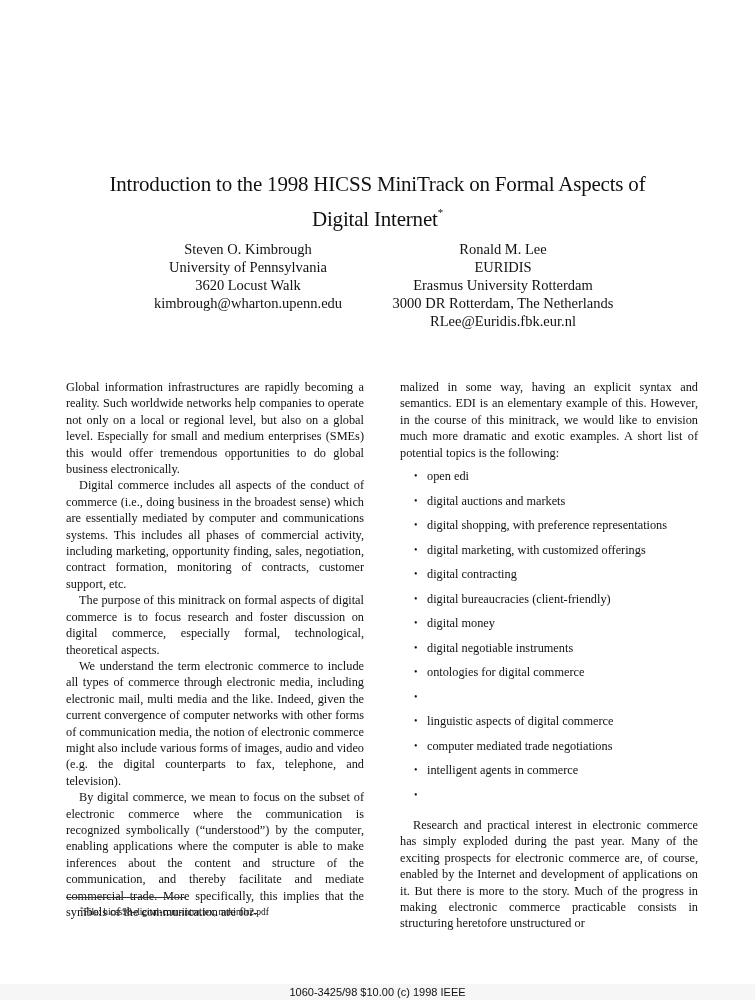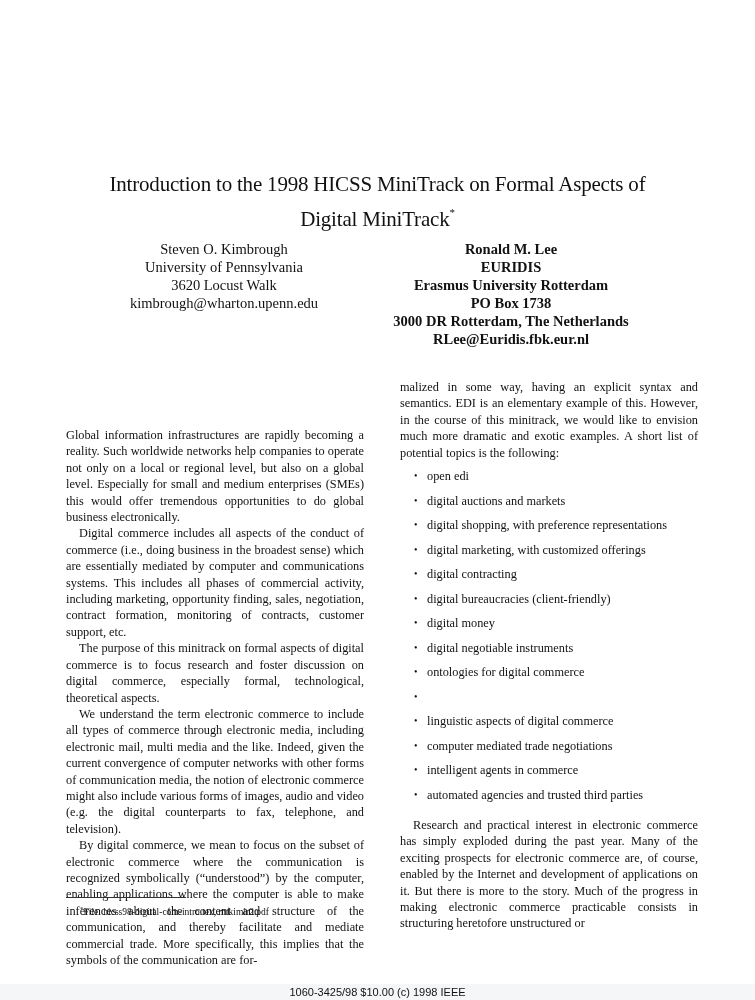--- a/index.html
+++ b/index.html
@@ -13,29 +13,29 @@
       position: absolute; left: 60px; top: 170px; width: 635px;
       text-align: center; font-size: 21px; line-height: 28px; font-weight: normal;
       font-family: "Liberation Serif", serif; letter-spacing: -0.2px;
       margin: 0;
     }
     .title sup { font-size: 11px; vertical-align: 10px; }
     .author {
       position: absolute; top: 240px; text-align: center;
       font-family: "Liberation Serif", serif; font-size: 14.5px; line-height: 18px;
     }
-    .author.a1 { left: 94px; width: 260px; }
-    .author.a2 { left: 376px; width: 270px; font-weight: bold; }
+    .author.a1 { left: 118px; width: 260px; }
+    .author.a2 { left: 368px; width: 270px; }
     .author div { white-space: nowrap; }
     .col {
       position: absolute; top: 379px; width: 298px;
       font-family: "Liberation Serif", serif; font-size: 12.3px; line-height: 16.4px;
       text-align: justify;
     }
-    .col.left { left: 66px; margin-top: 48px; }
+    .col.left { left: 66px; }
     .col.right { left: 400px; }
     .col p { margin: 0; text-indent: 13px; hyphens: manual; }
     .col p.noindent { text-indent: 0; }
     .col ul { list-style: none; margin: 7px 0 6px 0; padding: 0 0 0 14px; }
     .col li { position: relative; padding-left: 13px; height: 24.5px; line-height: 16px; text-align: left; white-space: nowrap; }
     .col li .bullet { position: absolute; left: 0; top: 0; font-size: 10px; }
     .footnote-rule {
       position: absolute; left: 66px; top: 897px; width: 120px; height: 0;
       border-top: 1px solid #333;
     }
@@ -52,35 +52,34 @@
       font-family: "Liberation Sans", sans-serif; font-size: 11px; line-height: 14px; color: #111;
     }
   </style>
 </head>
 <body>
 
 <div class="page">
 
   <h1 class="title">
     <span>Introduction to the 1998 HICSS MiniTrack on Formal Aspects of</span><br>
-    <span>Digital MiniTrack</span><sup>*</sup>
+    <span>Digital Internet</span><sup>*</sup>
   </h1>
 
   <div class="author a1">
     <div>Steven O. Kimbrough</div>
     <div>University of Pennsylvania</div>
     <div>3620 Locust Walk</div>
     <div>kimbrough@wharton.upenn.edu</div>
   </div>
 
   <div class="author a2">
     <div>Ronald M. Lee</div>
     <div>EURIDIS</div>
     <div>Erasmus University Rotterdam</div>
-    <div>PO Box 1738</div>
     <div>3000 DR Rotterdam, The Netherlands</div>
     <div>RLee@Euridis.fbk.eur.nl</div>
   </div>
 
   <div class="col left">
     <p class="noindent">Global information infrastructures are rapidly becoming a reality. Such worldwide networks help companies to operate not only on a local or regional level, but also on a global level. Especially for small and medium enterprises (SMEs) this would offer tremendous opportunities to do global business electronically.</p>
     <p>Digital commerce includes all aspects of the conduct of commerce (i.e., doing business in the broadest sense) which are essentially mediated by computer and communications systems. This includes all phases of commercial activity, including marketing, opportunity finding, sales, negotiation, contract formation, monitoring of contracts, customer support, etc.</p>
     <p>The purpose of this minitrack on formal aspects of digital commerce is to focus research and foster discussion on digital commerce, especially formal, technological, theoretical aspects.</p>
     <p>We understand the term electronic commerce to include all types of commerce through electronic media, including electronic mail, multi media and the like. Indeed, given the current convergence of computer networks with other forms of communication media, the notion of electronic commerce might also include various forms of images, audio and video (e.g. the digital counterparts to fax, telephone, and television).</p>
     <p>By digital commerce, we mean to focus on the subset of electronic commerce where the communication is recognized symbolically (“understood”) by the computer, enabling applications where the computer is able to make inferences about the content and structure of the communication, and thereby facilitate and mediate commercial trade. More specifically, this implies that the symbols of the communication are for-</p>
@@ -95,21 +94,21 @@
       <li><span class="bullet">•</span><span>digital marketing, with customized offerings</span></li>
       <li><span class="bullet">•</span><span>digital contracting</span></li>
       <li><span class="bullet">•</span><span>digital bureaucracies (client-friendly)</span></li>
       <li><span class="bullet">•</span><span>digital money</span></li>
       <li><span class="bullet">•</span><span>digital negotiable instruments</span></li>
       <li><span class="bullet">•</span><span>ontologies for digital commerce</span></li>
       <li><span class="bullet">•</span></li>
       <li><span class="bullet">•</span><span>linguistic aspects of digital commerce</span></li>
       <li><span class="bullet">•</span><span>computer mediated trade negotiations</span></li>
       <li><span class="bullet">•</span><span>intelligent agents in commerce</span></li>
-      <li><span class="bullet">•</span><span>automated agencies and trusted third parties</span></li>
+      <li><span class="bullet">•</span></li>
     </ul>
     <p>Research and practical interest in electronic commerce has simply exploded during the past year. Many of the exciting prospects for electronic commerce are, of course, enabled by the Internet and development of applications on it. But there is more to the story. Much of the progress in making electronic commerce practicable consists in structuring heretofore unstructured or</p>
   </div>
 
   <div class="footnote-rule"></div>
   <div class="footnote"><sup>*</sup><span>File: hicss98-digital-com-intro.tex, mtkimlr2.pdf</span></div>
 
   <div class="footer-band"></div>
   <div class="footer">1060-3425/98 $10.00 (c) 1998 IEEE</div>
 </div>

